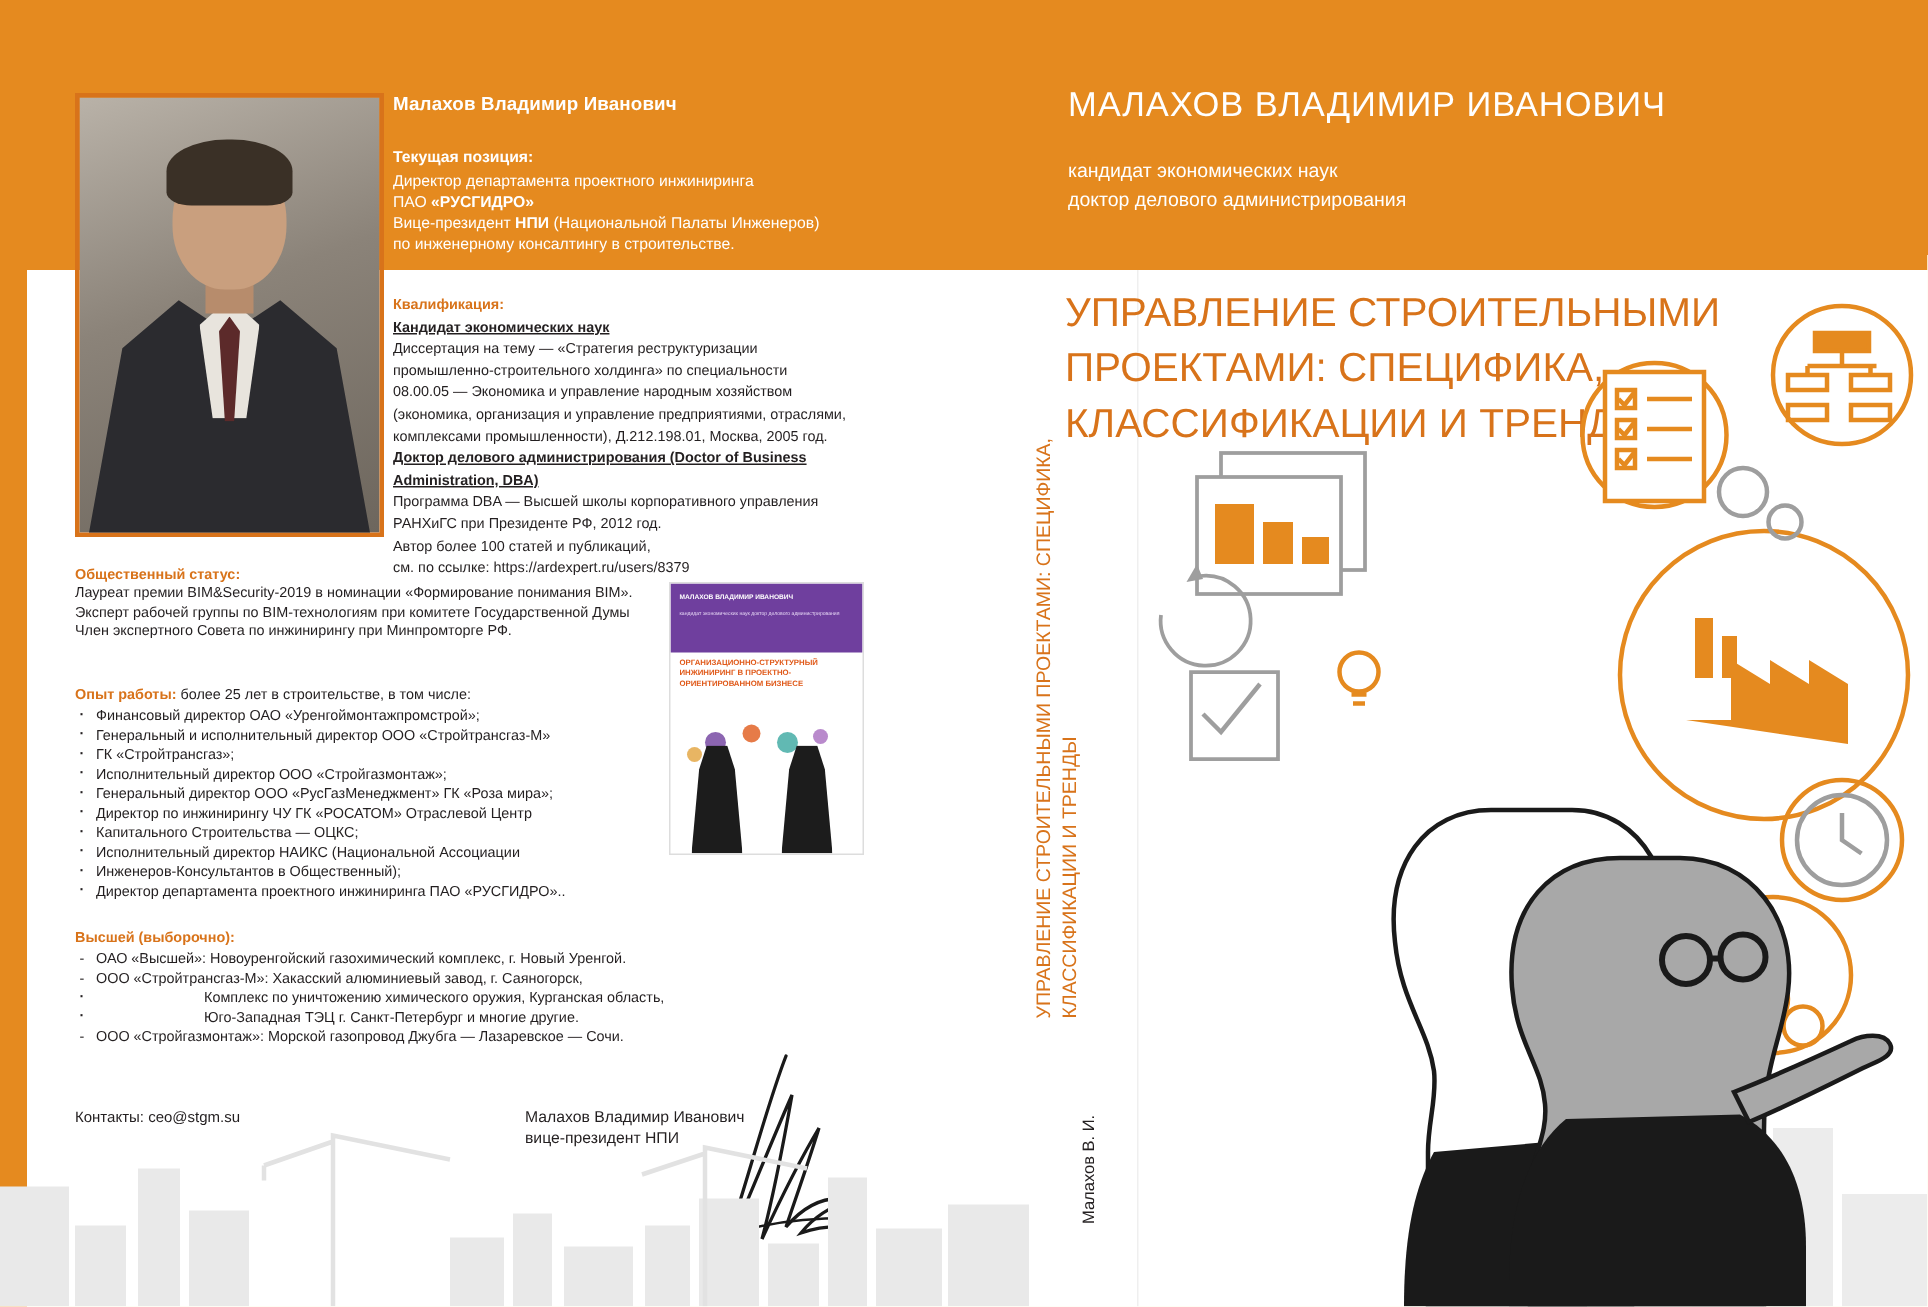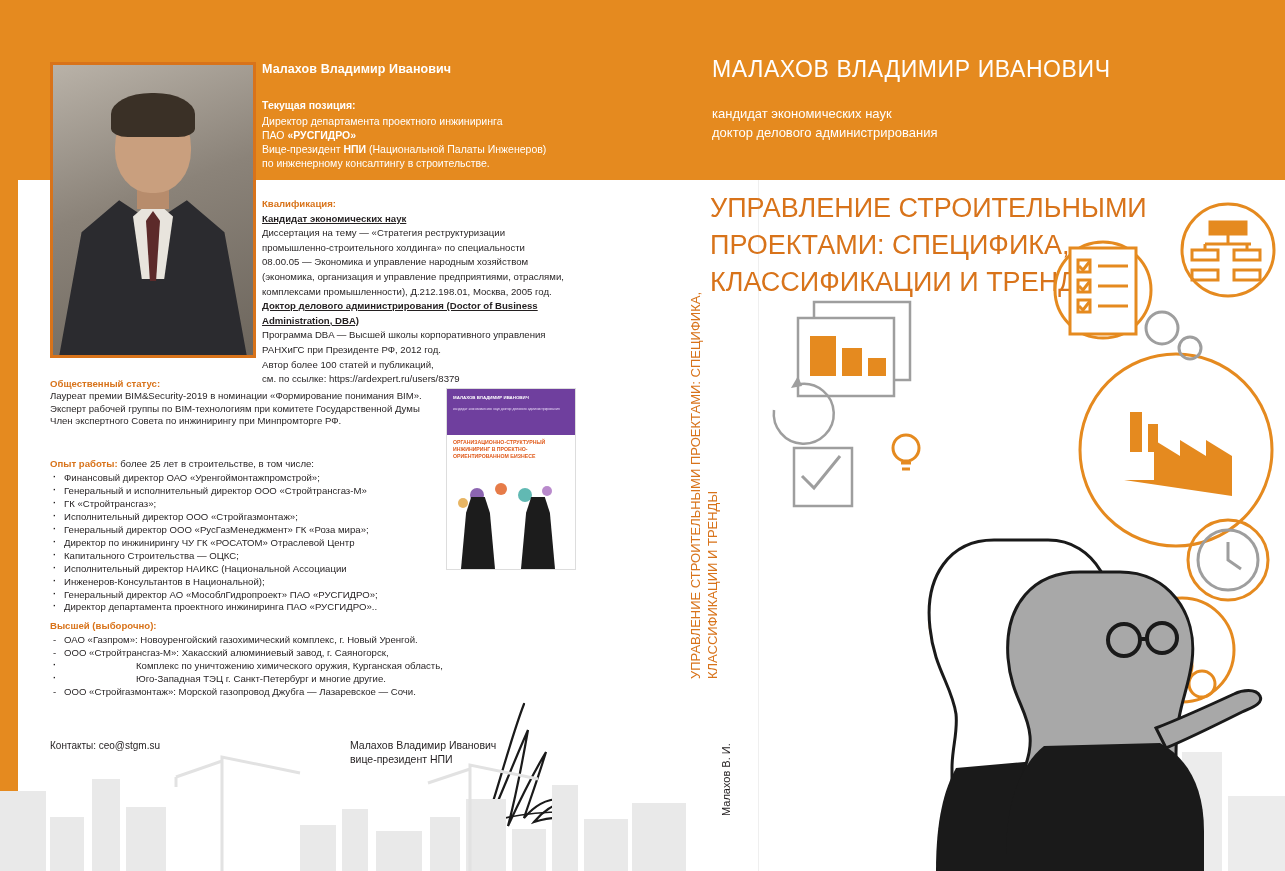--- a/index.html
+++ b/index.html
@@ -278,30 +278,29 @@
       <p><span class="head">Опыт работы:</span><span> более 25 лет в строительстве, в том числе:</span></p>
       <ul>
         <li>Финансовый директор ОАО «Уренгоймонтажпромстрой»;</li>
         <li>Генеральный и исполнительный директор ООО «Стройтрансгаз-М»</li>
         <li style="list-style:none" class="sub"><span>ГК «Стройтрансгаз»;</span></li>
         <li>Исполнительный директор ООО «Стройгазмонтаж»;</li>
         <li>Генеральный директор ООО «РусГазМенеджмент» ГК «Роза мира»;</li>
         <li>Директор по инжинирингу ЧУ ГК «РОСАТОМ» Отраслевой Центр</li>
         <li style="list-style:none" class="sub"><span>Капитального Строительства — ОЦКС;</span></li>
         <li>Исполнительный директор НАИКС (Национальной Ассоциации</li>
-        <li style="list-style:none" class="sub"><span>Инженеров-Консультантов в Национальной);</span></li>
-        <li>Генеральный директор АО «МособлГидропроект» ПАО «РУСГИДРО»;</li>
+        <li style="list-style:none" class="sub"><span>Инженеров-Консультантов в Общественный);</span></li>
         <li>Директор департамента проектного инжиниринга ПАО «РУСГИДРО»..</li>
       </ul>
     </div>
 
     <div class="sec" id="projects-section">
       <p class="head">Высшей (выборочно):</p>
       <ul>
-        <li class="dash">ОАО «Газпром»: Новоуренгойский газохимический комплекс, г. Новый Уренгой.</li>
+        <li class="dash">ОАО «Высшей»: Новоуренгойский газохимический комплекс, г. Новый Уренгой.</li>
         <li class="dash">ООО «Стройтрансгаз-М»: Хакасский алюминиевый завод, г. Саяногорск,</li>
         <li style="list-style:none; padding-left:86px">Комплекс по уничтожению химического оружия, Курганская область,</li>
         <li style="list-style:none; padding-left:86px">Юго-Западная ТЭЦ г. Санкт-Петербург и многие другие.</li>
         <li class="dash">ООО «Стройгазмонтаж»: Морской газопровод Джубга — Лазаревское — Сочи.</li>
       </ul>
     </div>
 
     <div class="contacts">Контакты: ceo@stgm.su</div>
 
     <div class="sign-name">

